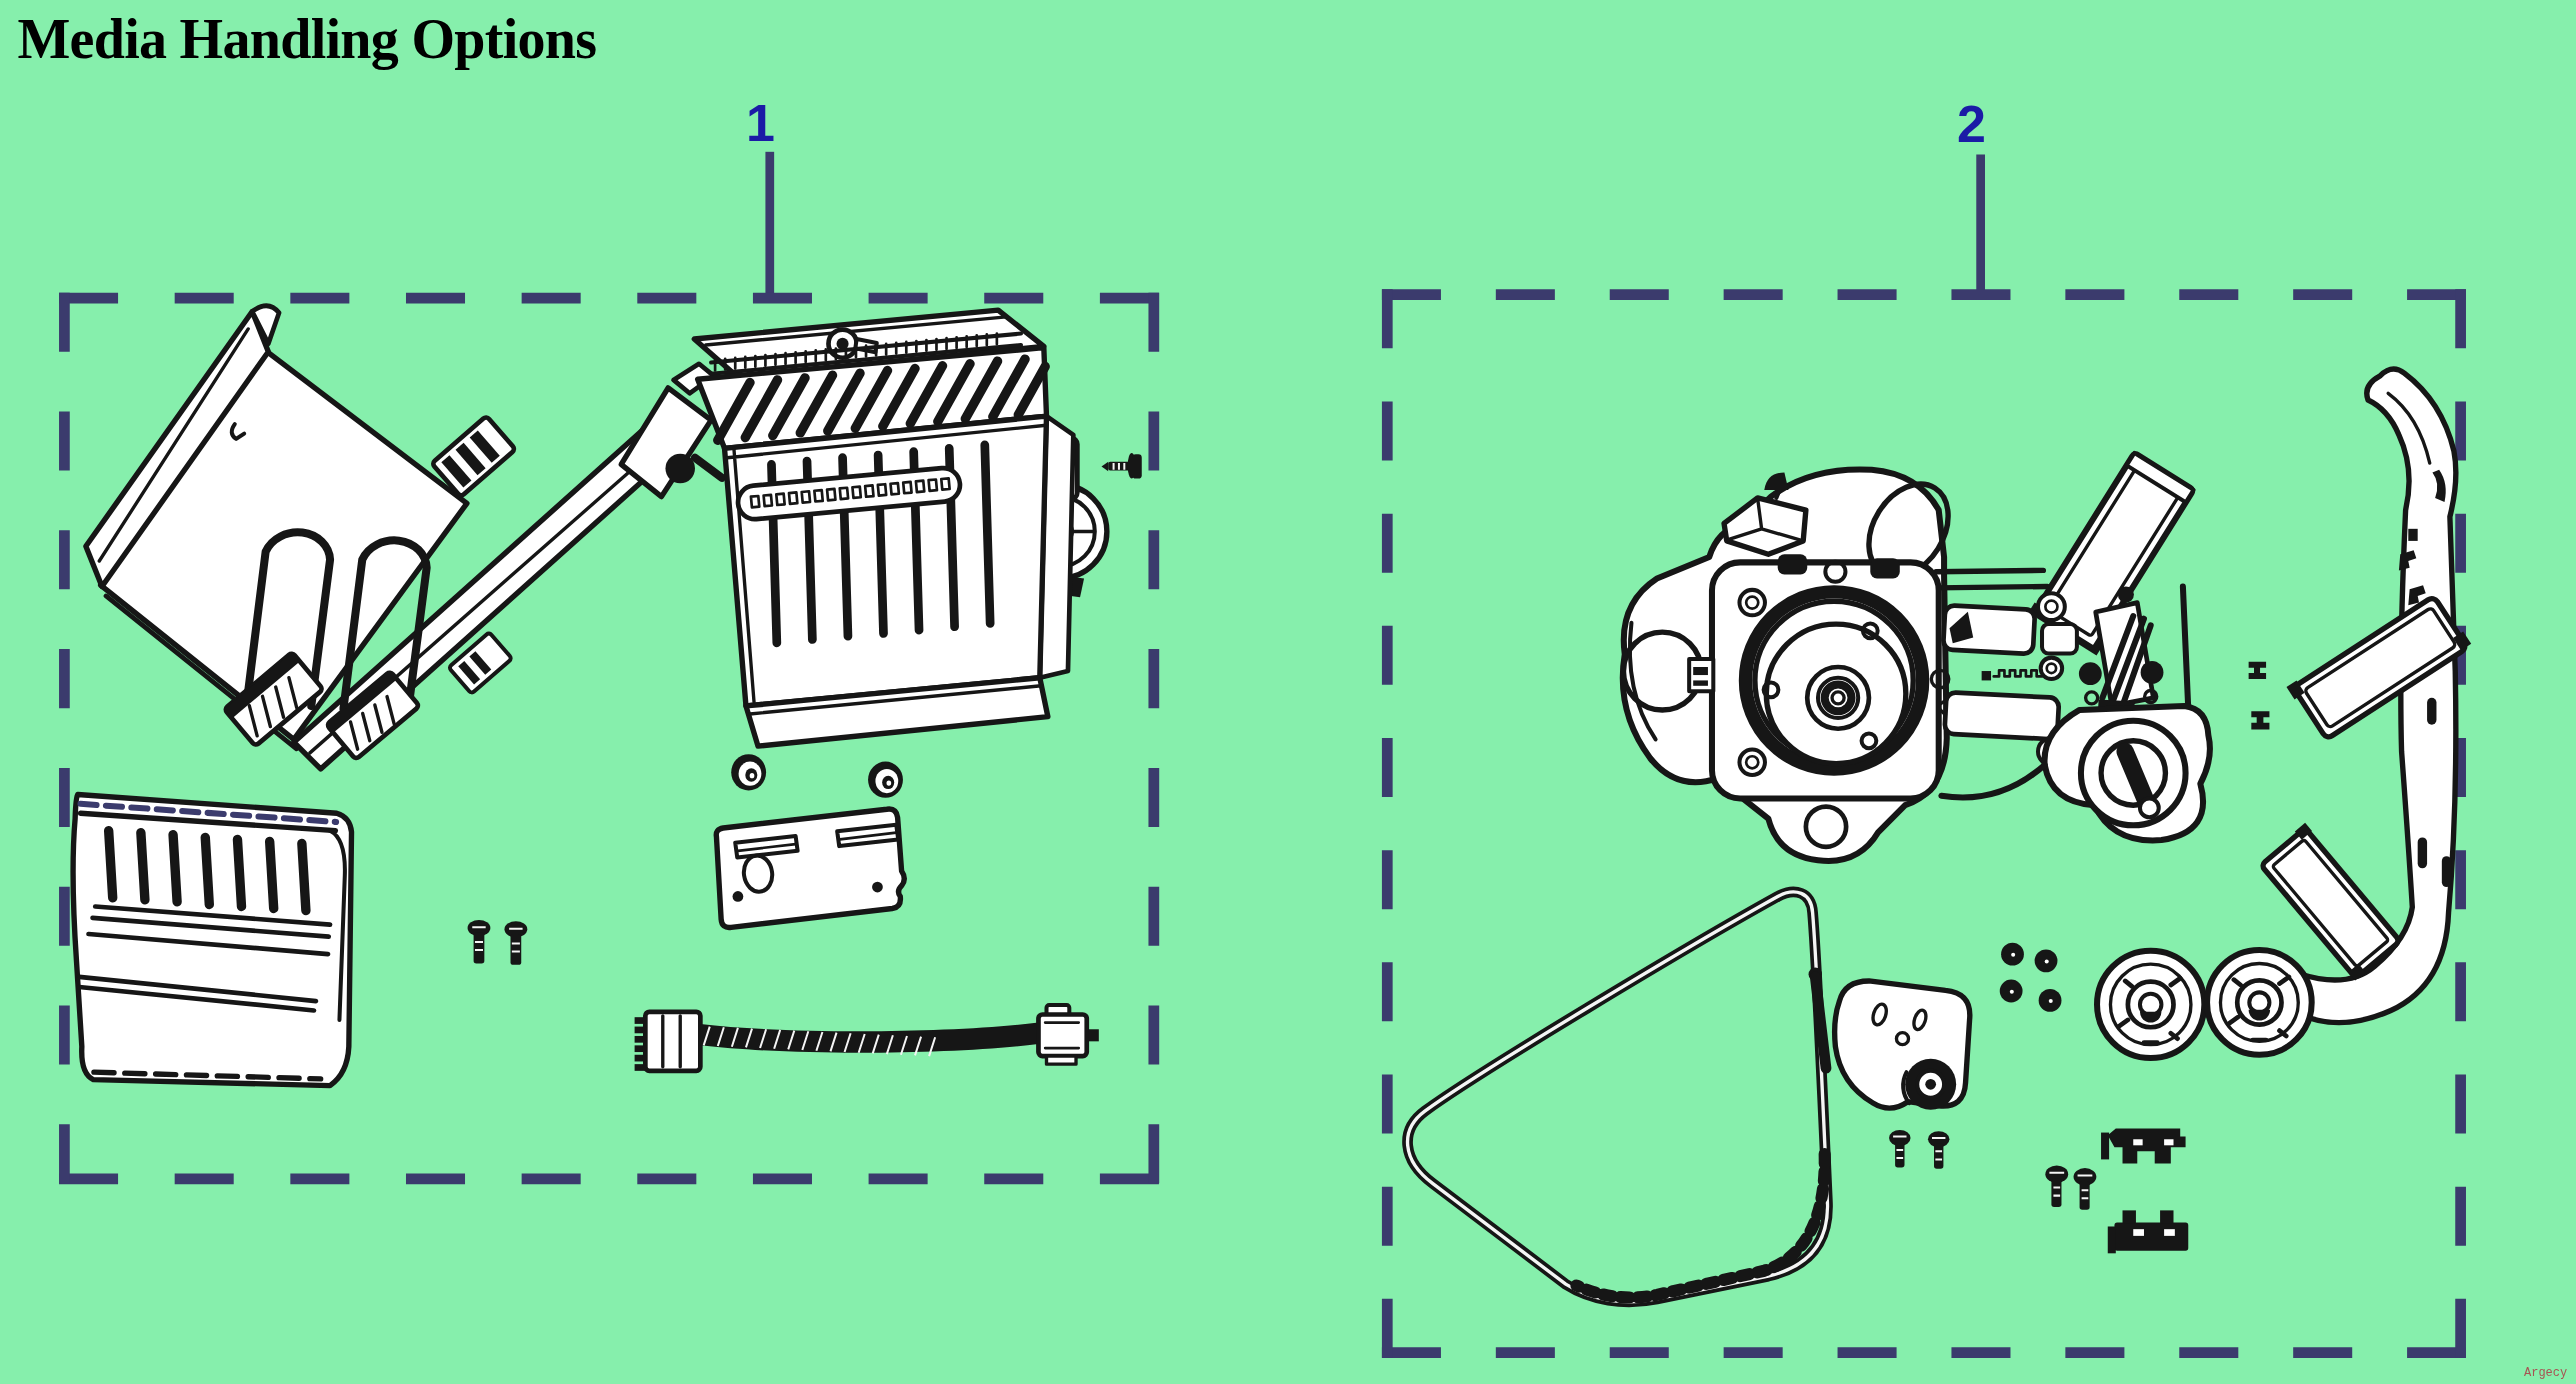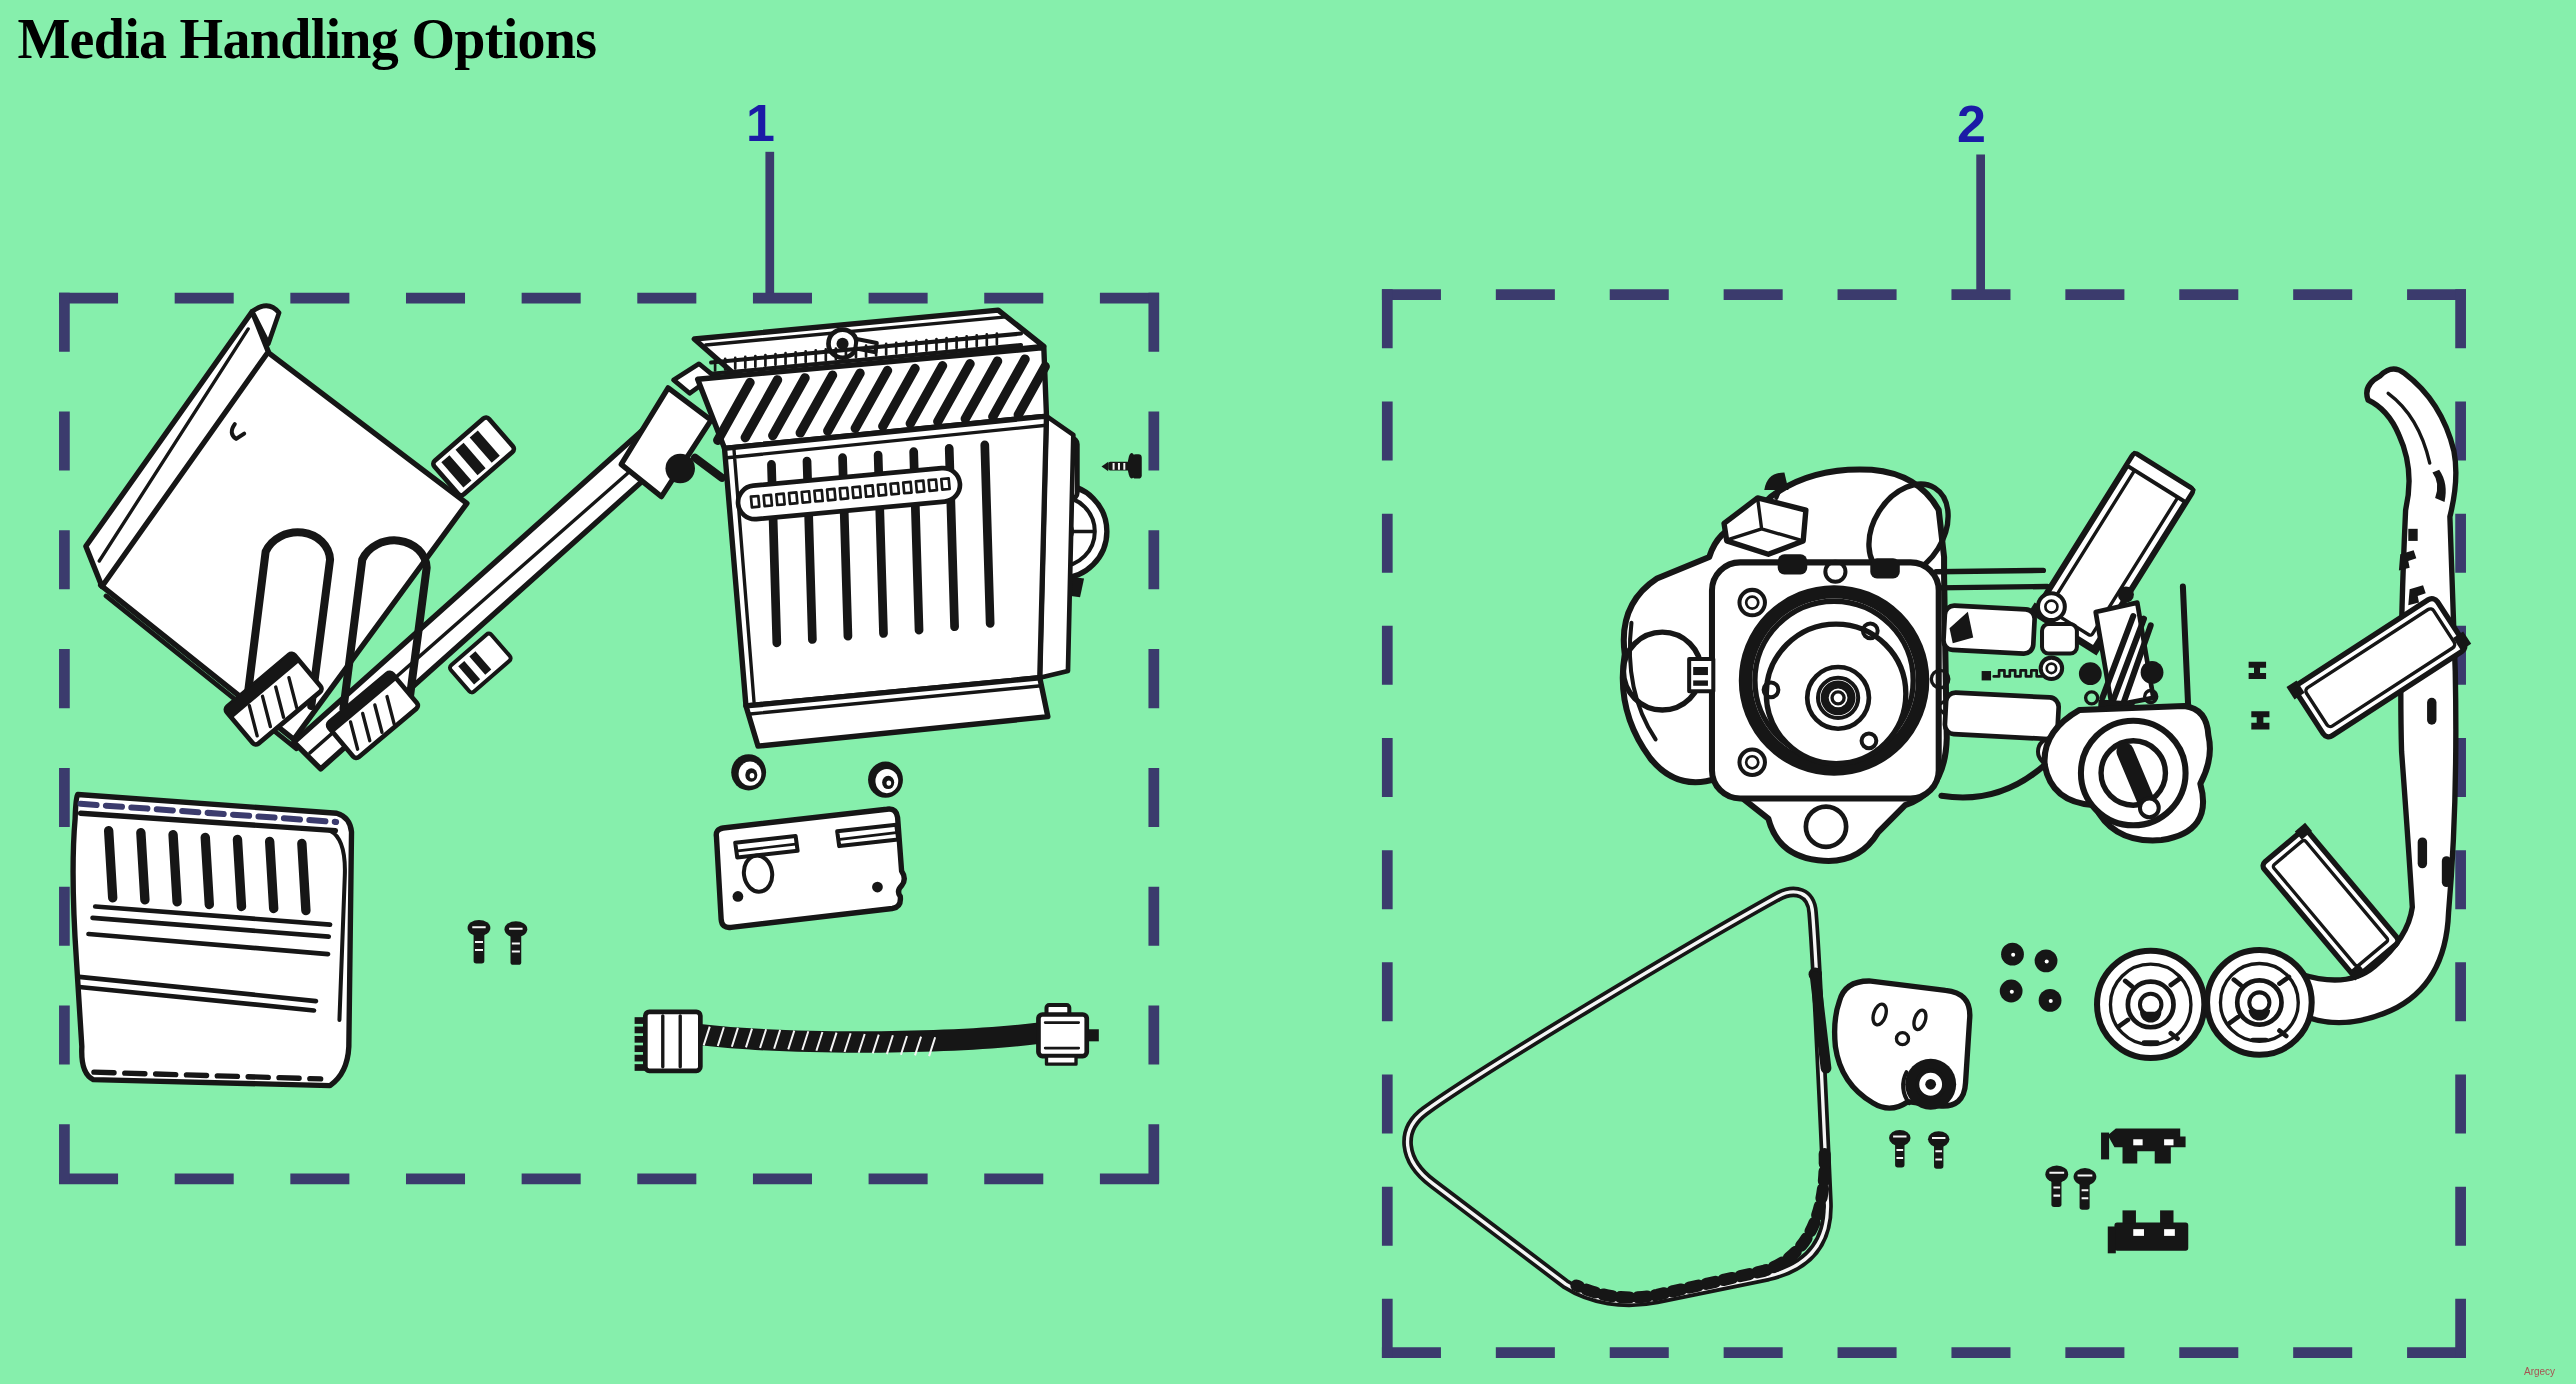--- a/index.html
+++ b/index.html
@@ -4,22 +4,22 @@
 <style>
   html,body{margin:0;padding:0;background:#fff;}
   .canvas{position:relative;width:2576px;height:1385px;background:#86efac;overflow:hidden;
           font-family:"Liberation Sans",sans-serif;}
   .page-title{position:absolute;left:17.4px;top:6.7px;font-family:"Liberation Serif",serif;
               font-weight:bold;font-size:56px;color:#000;letter-spacing:-0.7px;white-space:nowrap;}
   .callout-num{position:absolute;font-family:"Liberation Sans",sans-serif;font-weight:bold;
                font-size:52px;color:#1b1ba6;}
   .callout-num.n1{left:746px;top:93px;}
   .callout-num.n2{left:1957px;top:94px;}
-  .watermark{position:absolute;left:2524px;top:1366px;font-size:10px;color:#a85252;
-             font-family:Liberation Sans, sans-serif;}
+  .watermark{position:absolute;left:2524px;top:1366px;font-size:12px;color:#a85252;
+             font-family:Liberation Mono, monospace;}
   svg{position:absolute;left:0;top:0;}
   .ink{stroke:#161616;fill:none;stroke-linecap:round;stroke-linejoin:round;}
   .w{fill:#ffffff;}
   .dk{fill:#161616;stroke:none;}
   .wt{stroke:#f5f5f5;fill:none;}
   .dash{stroke:#3b3b6d;}
   .s3{stroke-width:3}.s4{stroke-width:4}.s5{stroke-width:5}.s6{stroke-width:6}
   .s7{stroke-width:7}.s8{stroke-width:8}.s9{stroke-width:9}
   .s12{stroke-width:12}.s13{stroke-width:13}.s14{stroke-width:14}.s16{stroke-width:16}
   .s18{stroke-width:18}.s20{stroke-width:20}.s26{stroke-width:26}

